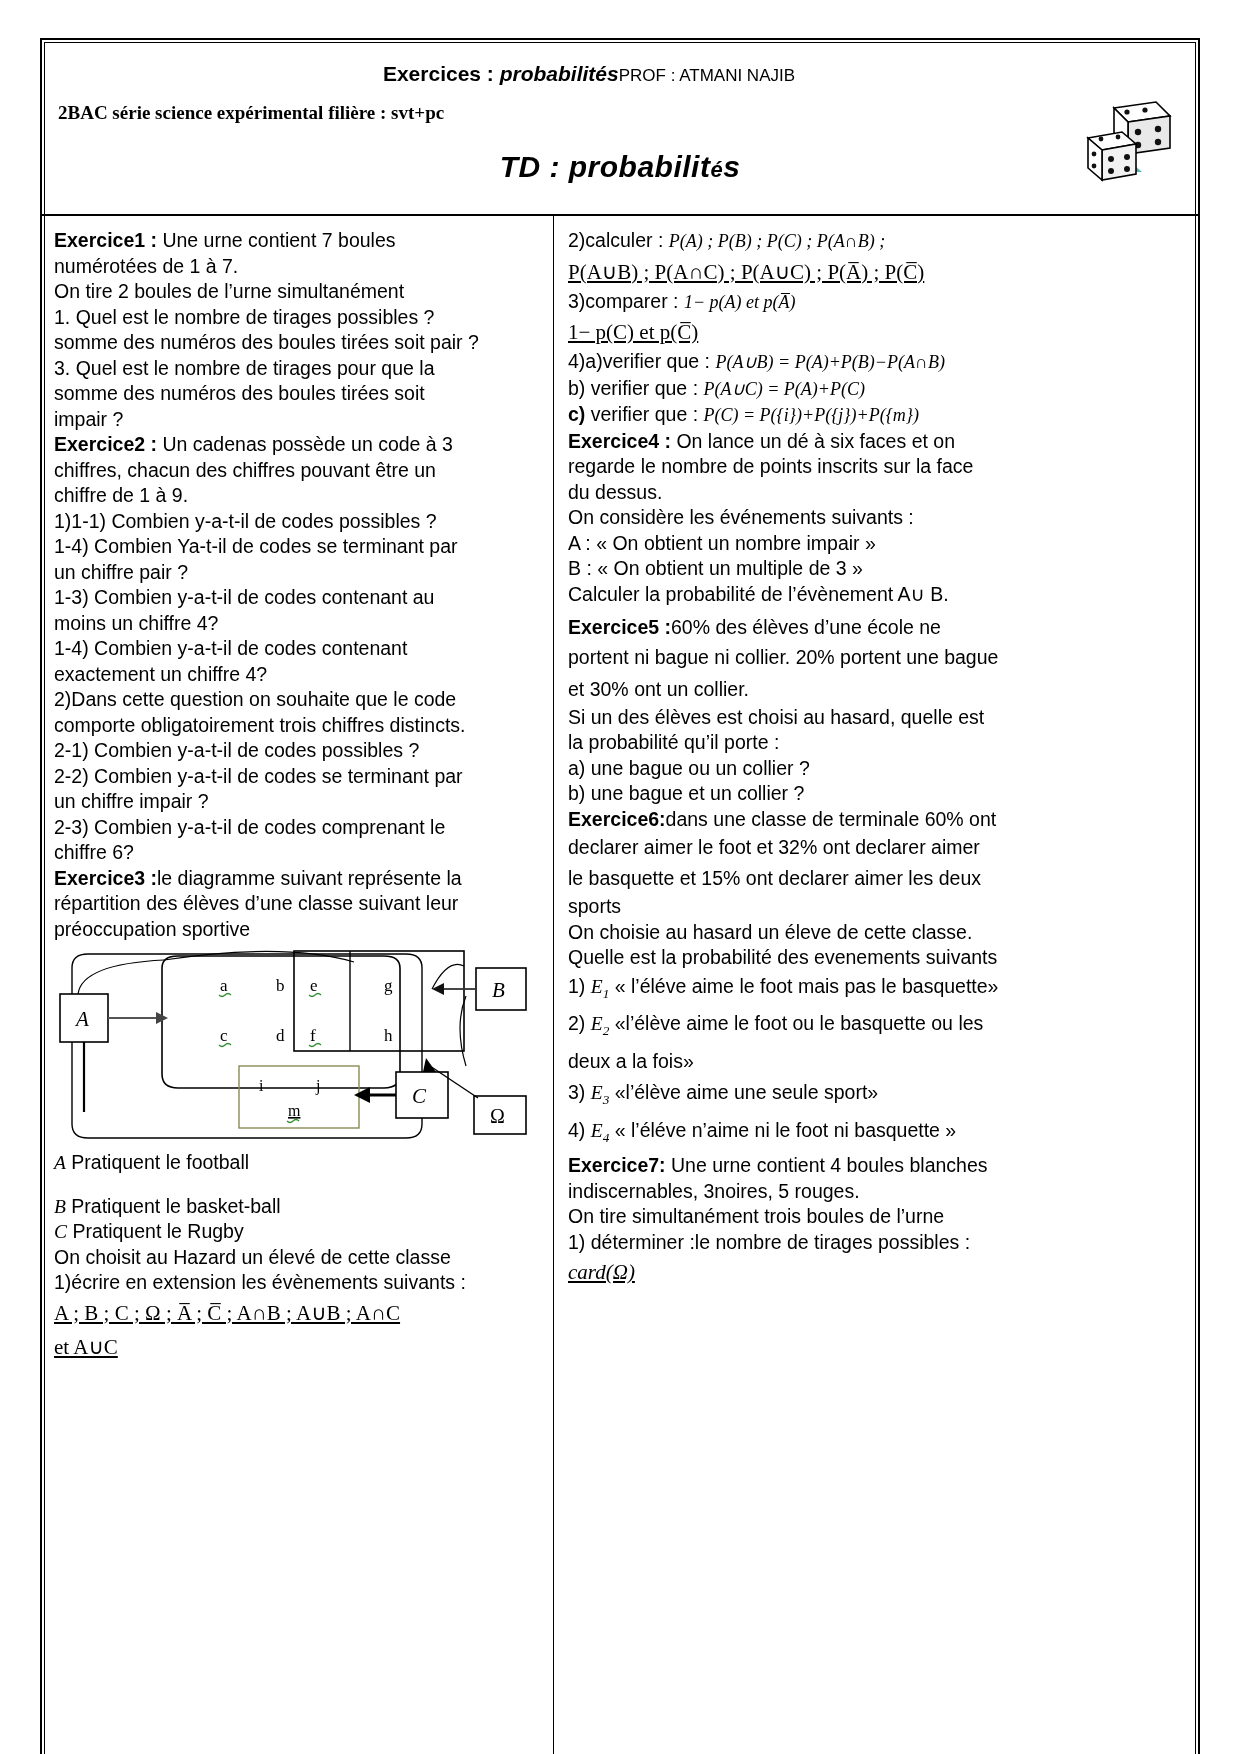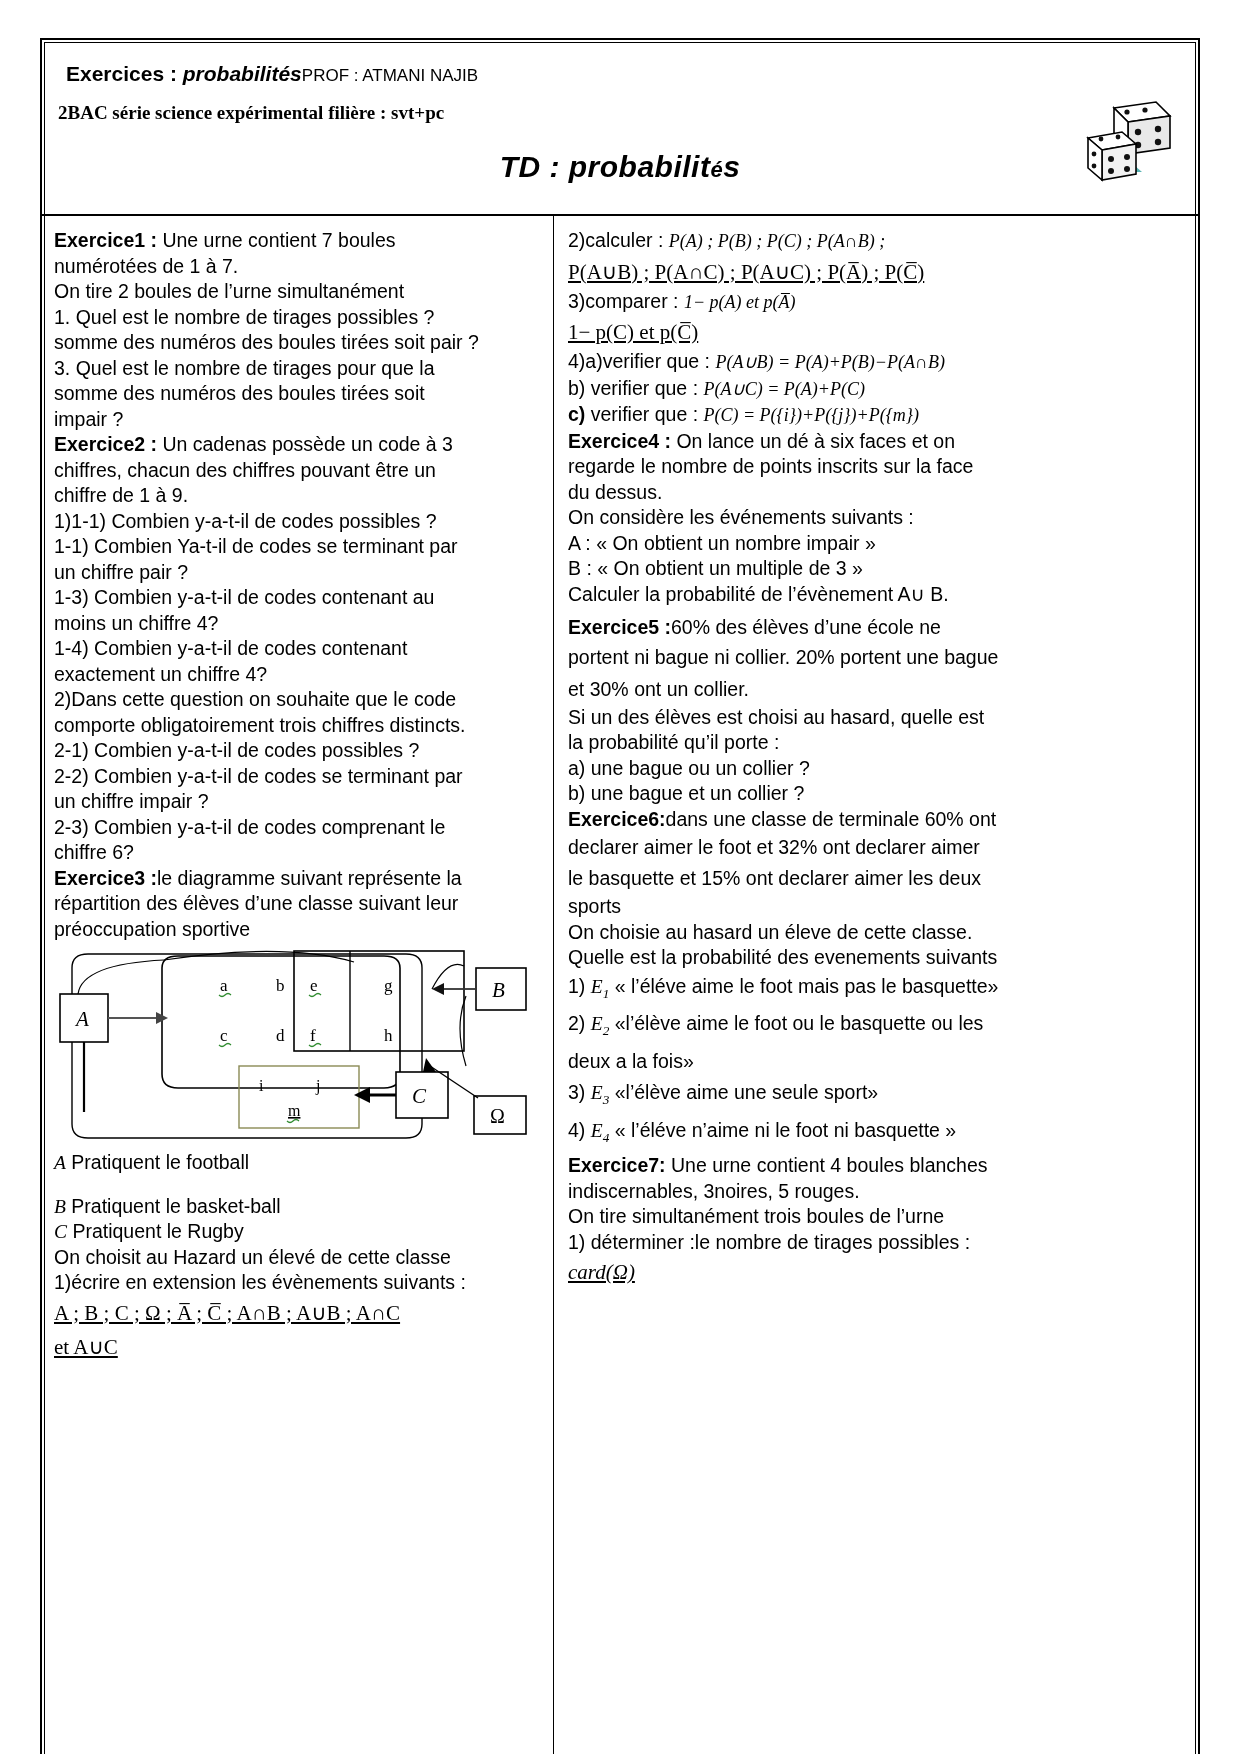--- a/index.html
+++ b/index.html
@@ -37,21 +37,21 @@
     border-left: 1px solid #000;
     border-right: 1px solid #000;
     pointer-events: none;
   }
   .hdr-row1 {
     position: absolute;
     left: 24px;
     top: 22px;
     right: 10px;
     display: flex;
-    justify-content: flex-start;
+    justify-content: center;
     align-items: baseline;
   }
   .hdr-left-title {
     font-size: 21px;
     font-weight: bold;
   }
   .hdr-left-title .ital {
     font-style: italic;
   }
   .hdr-prof {
@@ -241,21 +241,21 @@
       <div class="line">1. Quel est le nombre de tirages possibles ?</div>
       <div class="line">somme des numéros des boules tirées soit pair ?</div>
       <div class="line">3. Quel est le nombre de tirages pour que la</div>
       <div class="line">somme des numéros des boules tirées soit</div>
       <div class="line">impair ?</div>
 
       <div class="line"><span class="ex-label">Exercice2 :</span><span> Un cadenas possède un code à 3</span></div>
       <div class="line">chiffres, chacun des chiffres pouvant être un</div>
       <div class="line">chiffre de 1 à 9.</div>
       <div class="line">1)1-1) Combien y-a-t-il de codes possibles ?</div>
-      <div class="line">1-1) Combien Ya-t-il de codes se terminant par</div>
+      <div class="line">1-4) Combien Ya-t-il de codes se terminant par</div>
       <div class="line">un chiffre pair ?</div>
       <div class="line">1-3) Combien y-a-t-il de codes contenant au</div>
       <div class="line">moins un chiffre 4?</div>
       <div class="line">1-4) Combien y-a-t-il de codes contenant</div>
       <div class="line">exactement un chiffre 4?</div>
       <div class="line">2)Dans cette question on souhaite que le code</div>
       <div class="line">comporte obligatoirement trois chiffres distincts.</div>
       <div class="line">2-1) Combien y-a-t-il de codes possibles ?</div>
       <div class="line">2-2) Combien y-a-t-il de codes se terminant par</div>
       <div class="line">un chiffre impair ?</div>

